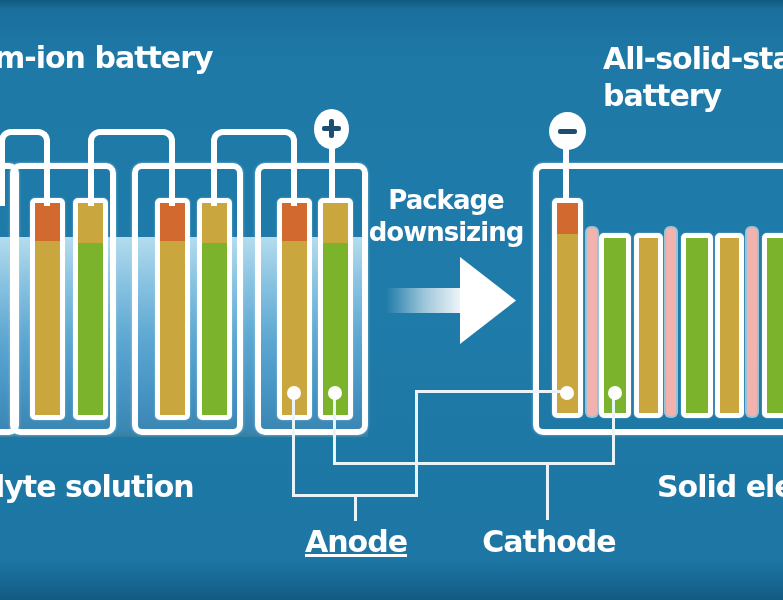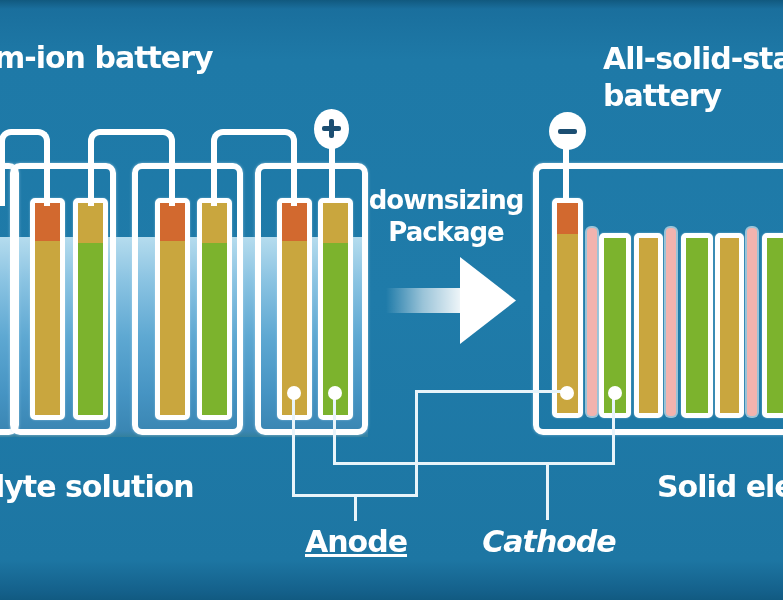--- a/index.html
+++ b/index.html
@@ -86,22 +86,22 @@
 
   <div class="stem z4" style="left:329px;top:143px;height:57px;"></div>
   <div class="terminal z5" style="left:314px;top:109px;width:35px;height:40px;">
     <div class="glyph-h" style="left:8px;top:17px;width:19px;height:5px;"></div>
     <div class="glyph-v" style="left:15px;top:10px;width:5px;height:19px;"></div>
   </div>
 
   <div class="arrow-tail z3"></div>
   <div class="arrow-head z3"></div>
   <div class="txt pkg z5" style="left:363px;top:184px;width:166px;">
+    <div>Package</div>
     <div>downsizing</div>
-    <div>Package</div>
   </div>
 
   <div class="case-right z2"></div>
 
   <div class="bar tall z3" style="left:552px;"></div>
   <div class="sep z3" style="left:587px;"></div>
   <div class="bar green z3" style="left:599px;"></div>
   <div class="bar gold z3" style="left:634px;"></div>
   <div class="sep z3" style="left:666px;"></div>
   <div class="bar green z3" style="left:681px;"></div>
@@ -134,17 +134,17 @@
 
   <div class="txt title z5" style="left:603px;top:40px;line-height:37px;">
     <div>All-solid-state</div>
     <div>battery</div>
   </div>
 
   <div class="txt label z5" style="left:-5px;top:469px;">lyte solution</div>
 
   <div class="txt label z5" style="left:356px;top:524px;transform:translateX(-50%);text-decoration:underline;">Anode</div>
 
-  <div class="txt label z5" style="left:549px;top:524px;transform:translateX(-50%);font-style:italic;">Cathode</div>
+  <div class="txt label z5" style="left:549px;top:524px;transform:translateX(-50%);">Cathode</div>
 
   <div class="txt label z5" style="left:657px;top:469px;">Solid electrolyte</div>
 
 </div>
 
 </body></html>

